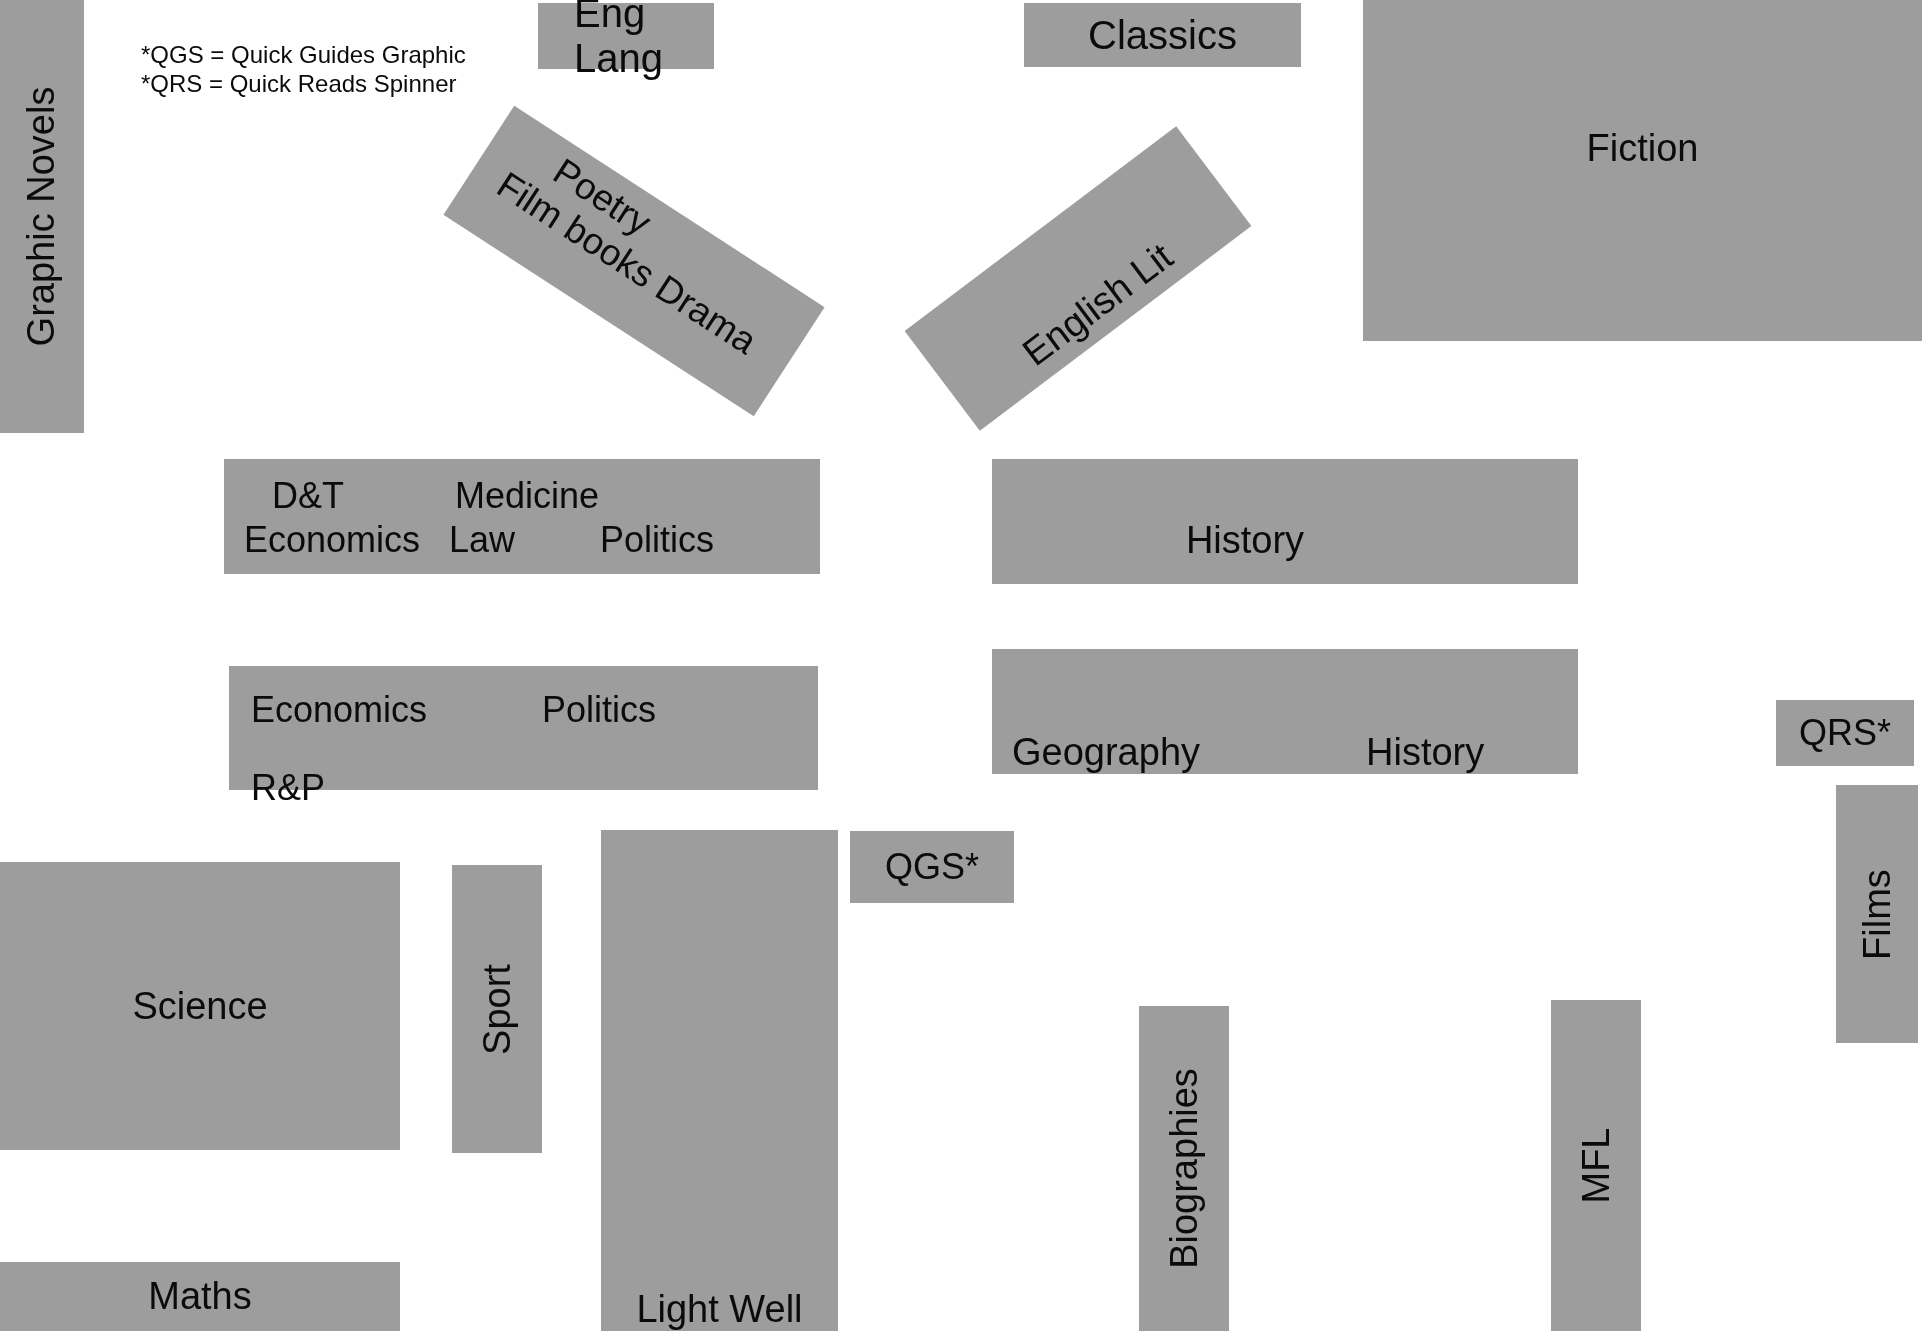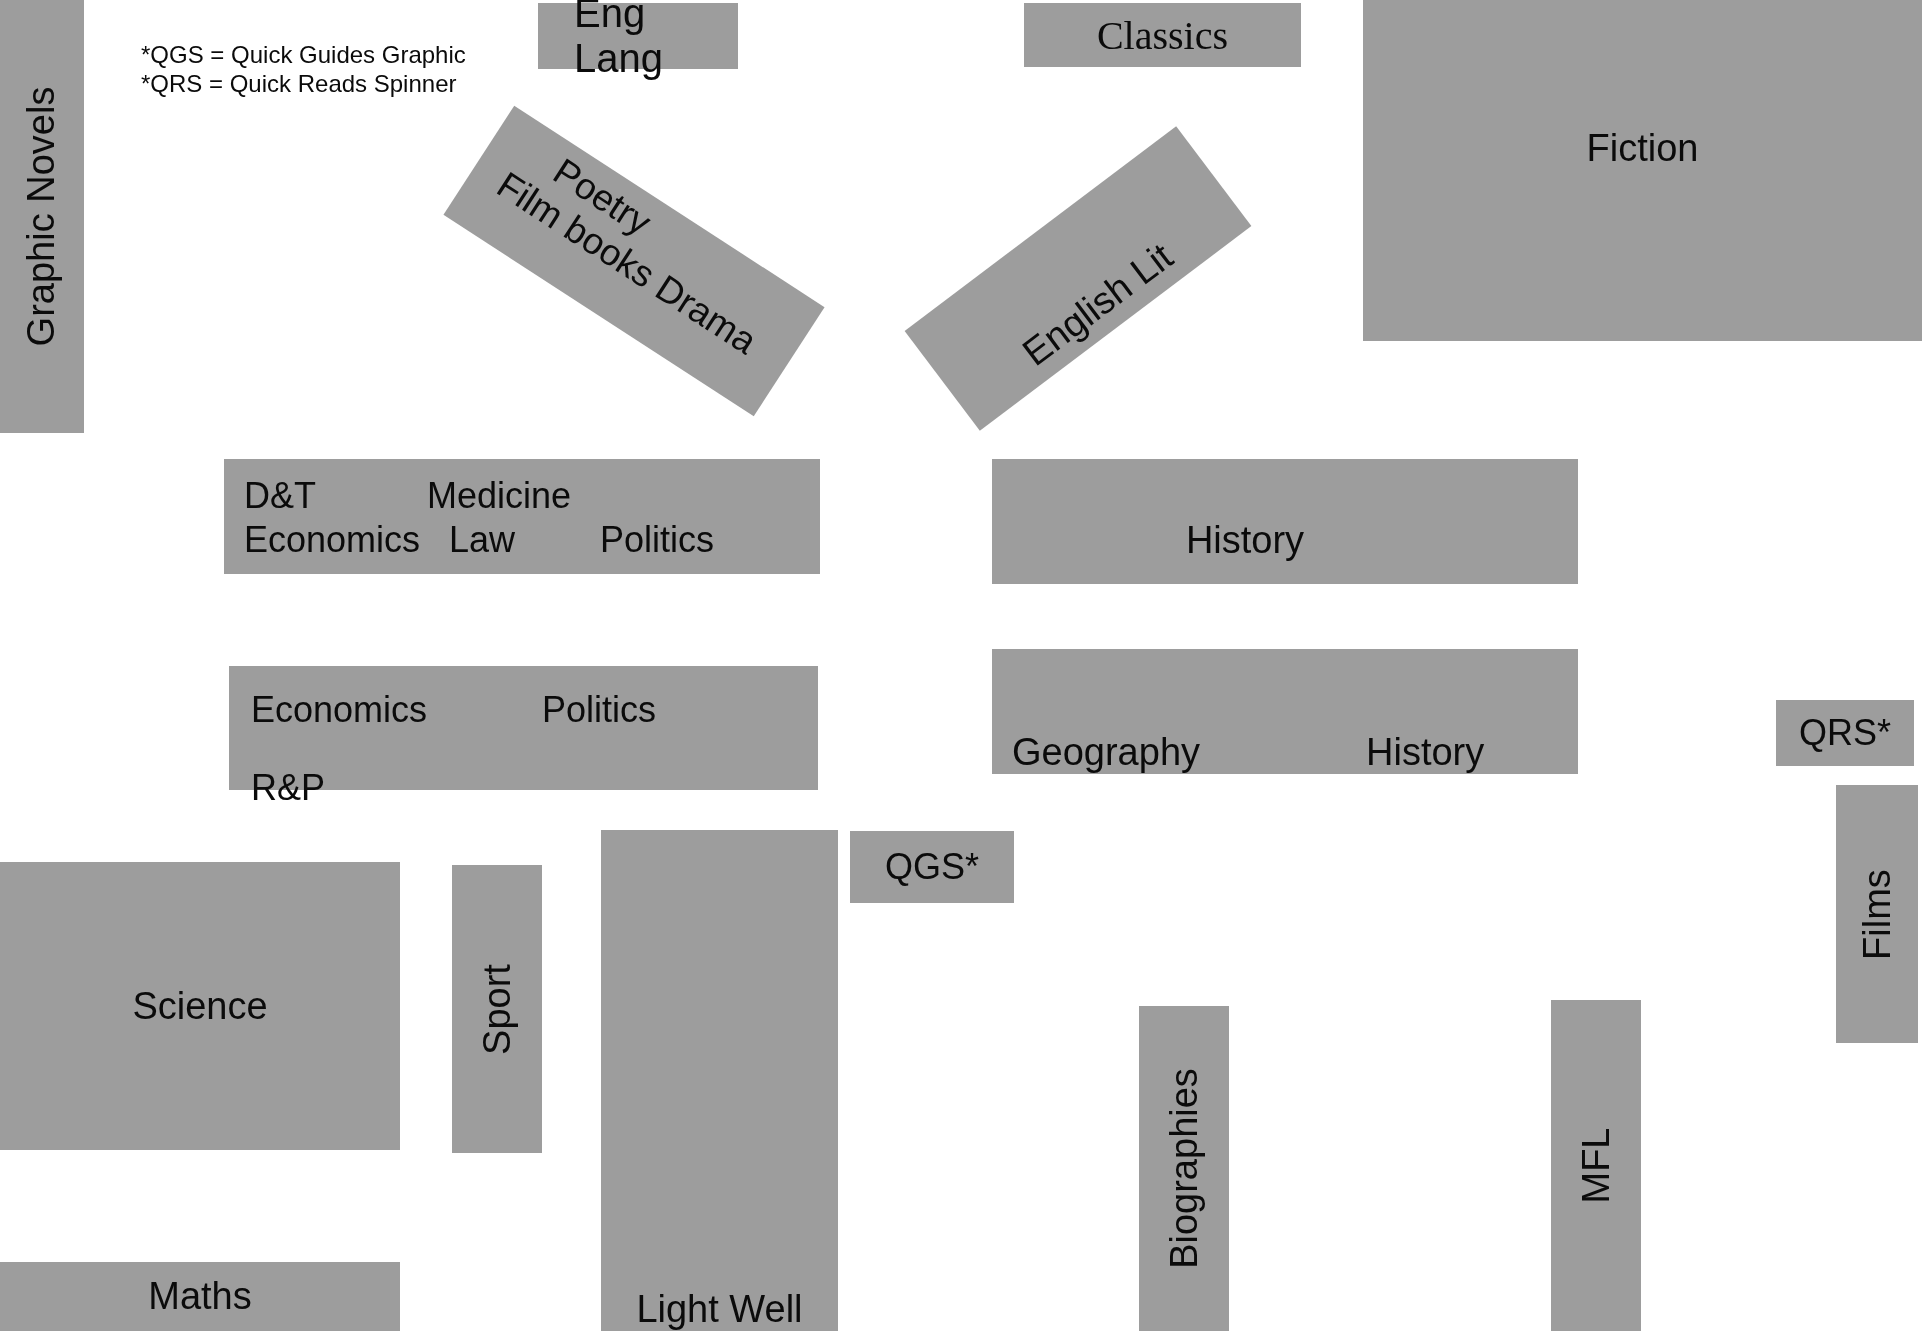--- a/index.html
+++ b/index.html
@@ -38,43 +38,43 @@
 
   <div class="legend">
     <div>*QGS = Quick Guides Graphic</div>
     <div>*QRS = Quick Reads Spinner</div>
   </div>
 
   <div class="zone vwrap" style="left:0;top:0;width:84px;height:433px;">
     <span class="vlabel">Graphic Novels</span>
   </div>
 
-  <div class="zone center fs40" style="left:538px;top:3px;width:200px;height:66px;padding-left:36px;">
+  <div class="zone center fs40" style="left:538px;top:3px;width:176px;height:66px;padding-left:36px;">
     <span>Eng Lang</span>
   </div>
 
-  <div class="zone center fs40" style="left:1024px;top:3px;width:277px;height:64px;font-family:Liberation Serif, serif;">
+  <div class="zone center fs40" style="left:1024px;top:3px;width:277px;height:64px;">
     <span>Classics</span>
   </div>
 
   <div class="zone center" style="left:1363px;top:0;width:559px;height:341px;padding-bottom:45px;">
     <span>Fiction</span>
   </div>
 
   <div class="zone rot rot-poetry" style="left:449px;top:196px;width:370px;height:130px;">
     <span class="poetry-line1">Poetry</span>
     <span class="poetry-line2">Film books Drama</span>
   </div>
 
   <div class="zone rot rot-englit" style="left:908px;top:216px;width:340px;height:125px;">
     <span>English Lit</span>
   </div>
 
   <div class="zone fs36" style="left:224px;top:459px;width:596px;height:115px;padding-top:15px;">
-    <div class="trow" style="height:44px;line-height:44px;">
+    <div class="trow" style="height:44px;line-height:44px;margin-left:28px;">
       <span style="left:20px">D&amp;T</span>
       <span style="left:203px">Medicine</span>
     </div>
     <div class="trow" style="height:44px;line-height:44px;">
       <span style="left:20px">Economics</span>
       <span style="left:225px">Law</span>
       <span style="left:376px">Politics</span>
     </div>
   </div>
 

